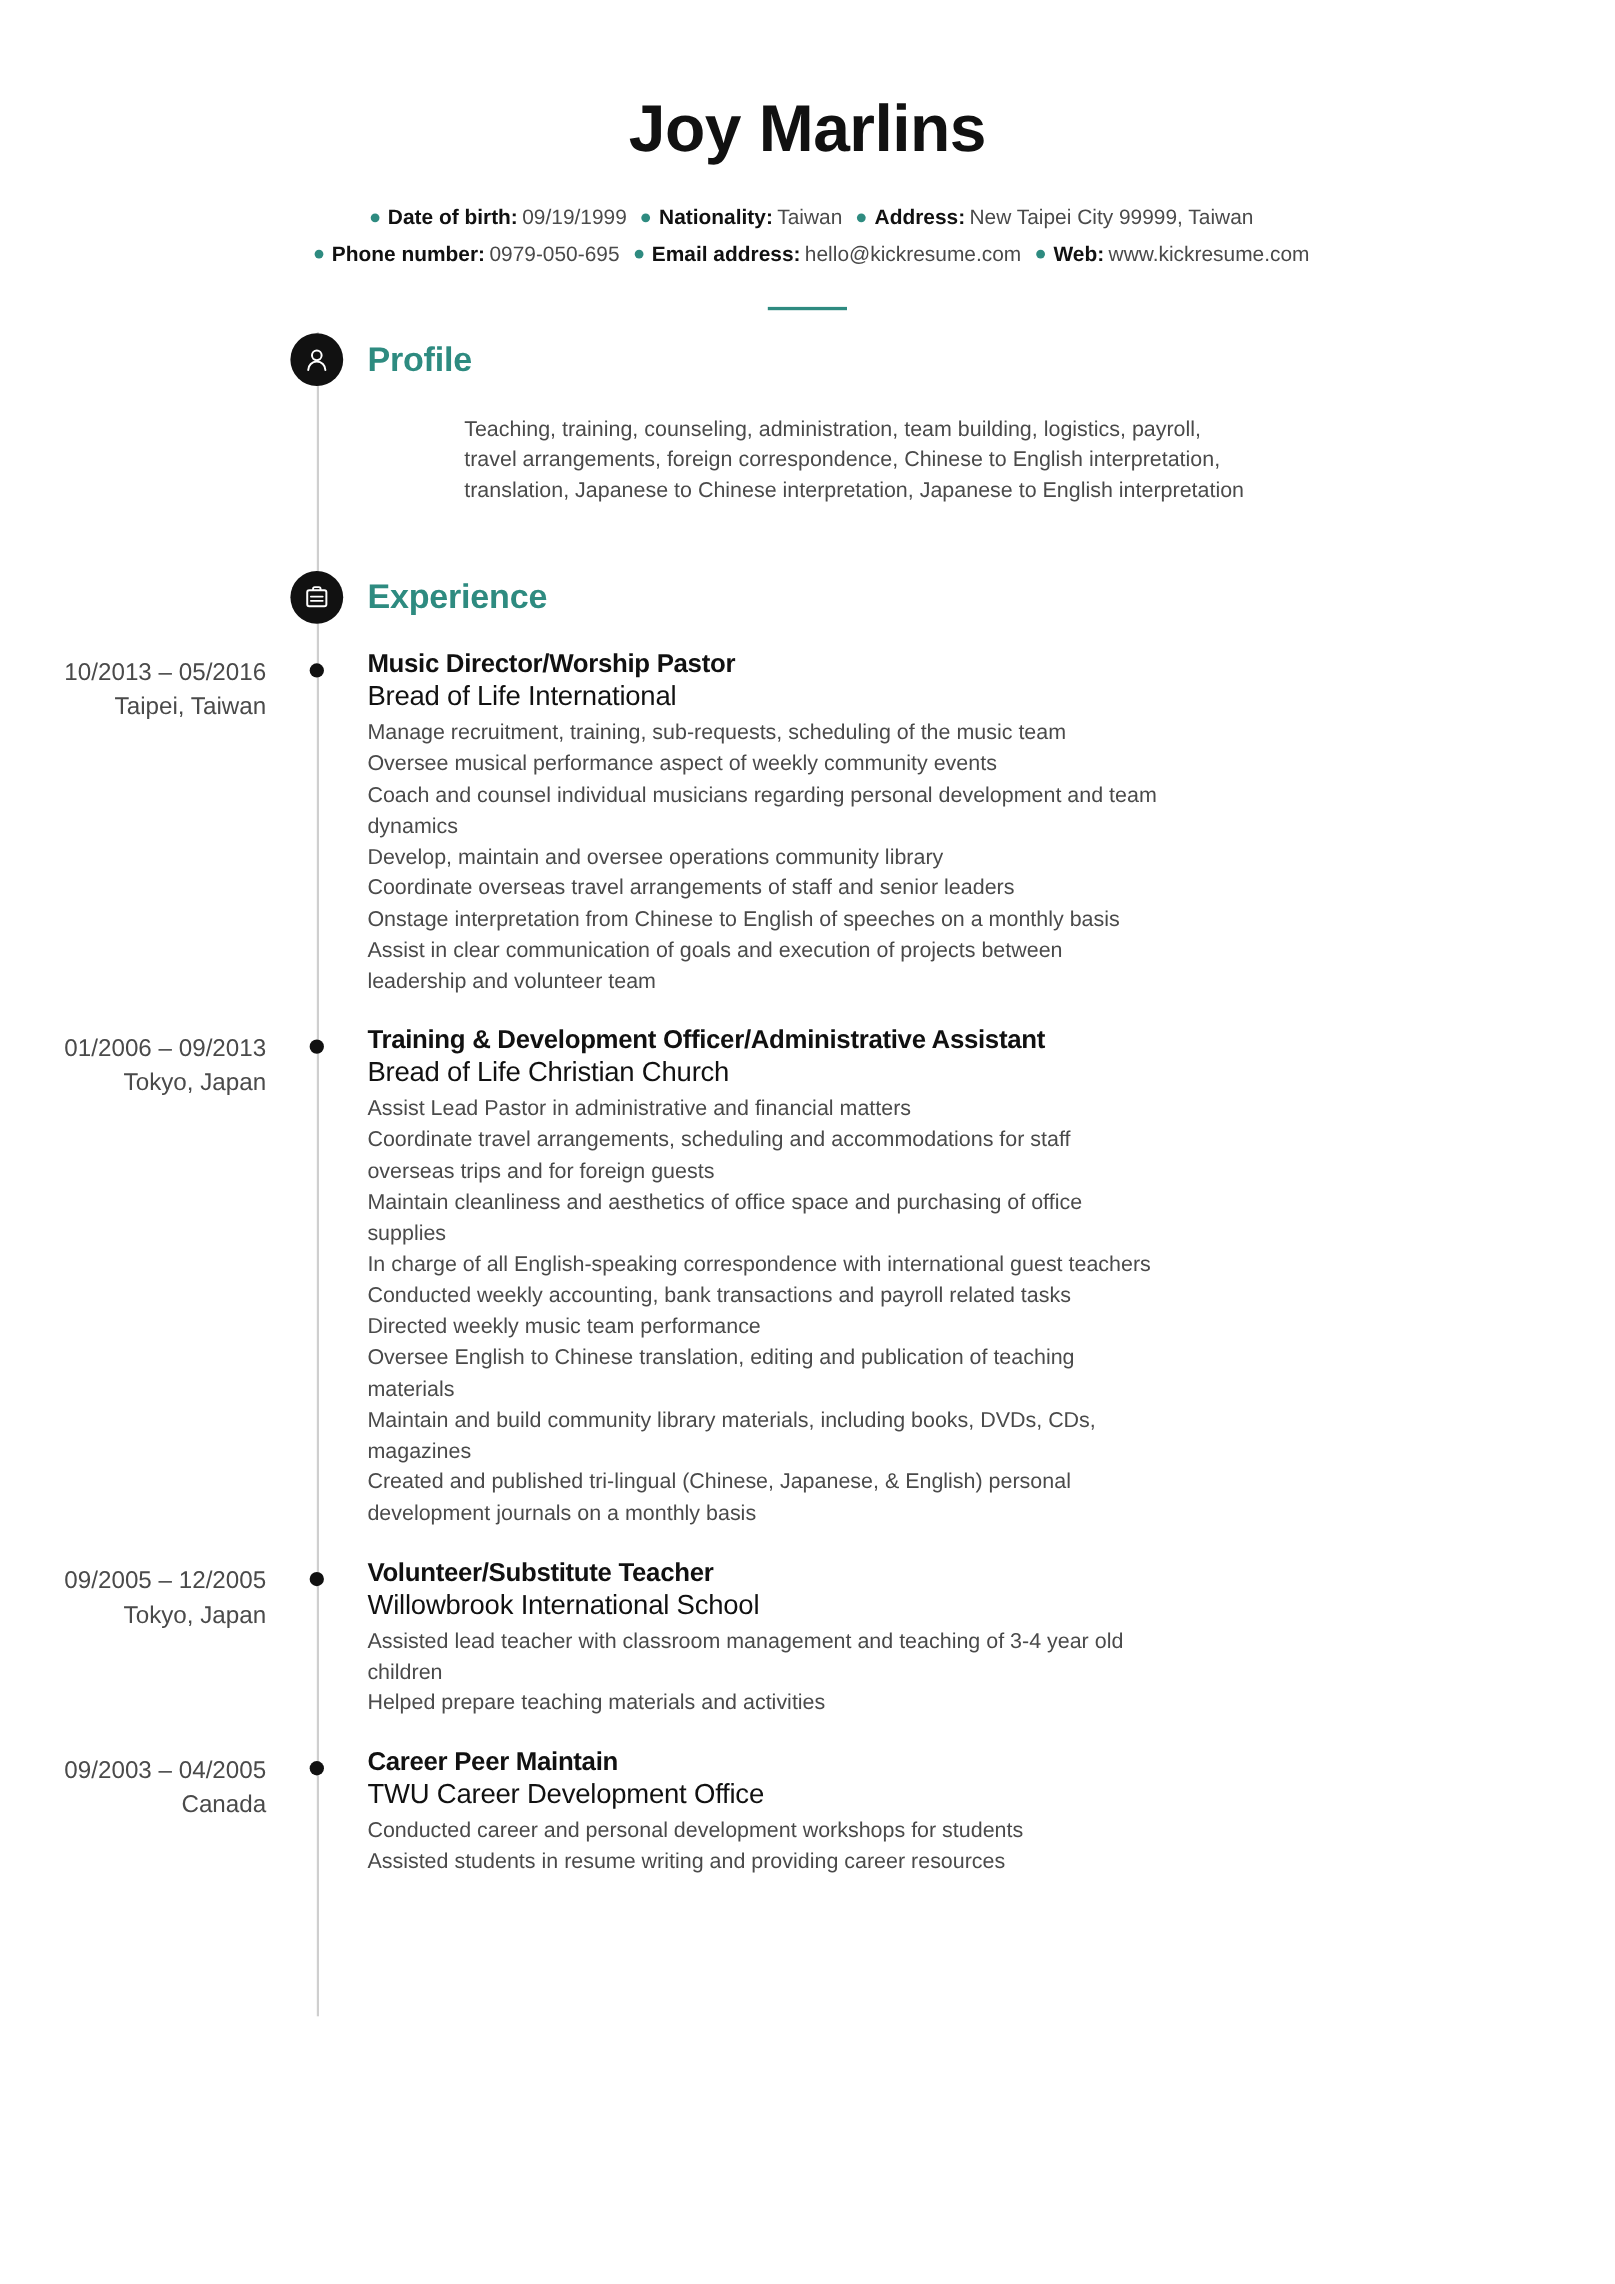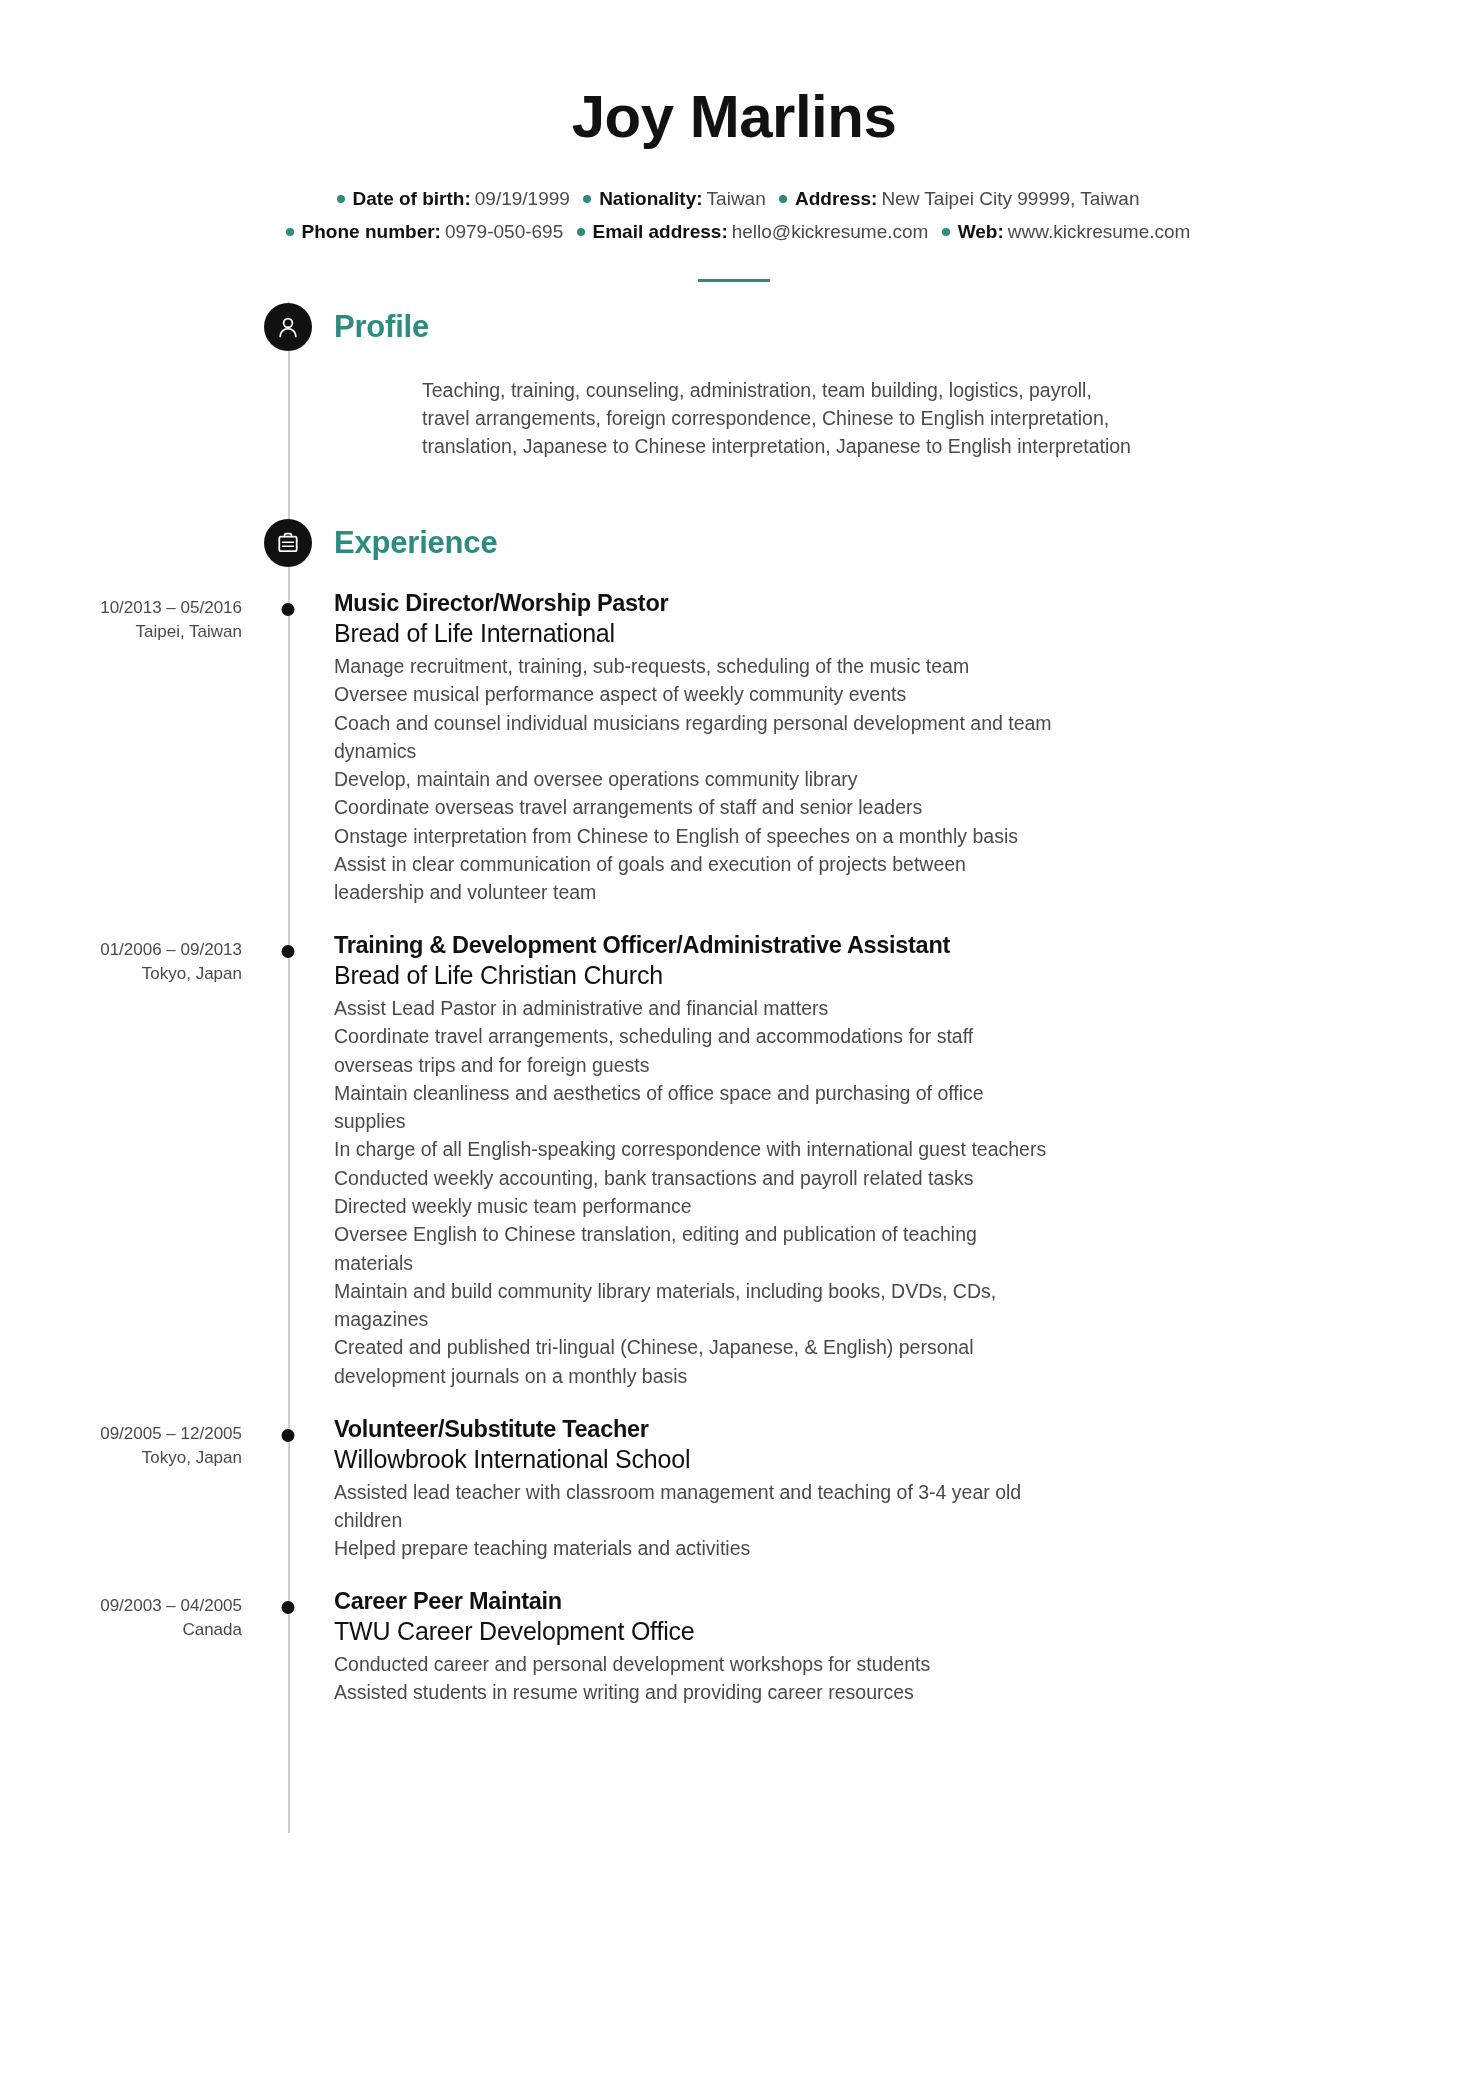--- a/index.html
+++ b/index.html
@@ -148,21 +148,21 @@
     display: flex;
     margin-bottom: 26px;
   }
 
   .entry-meta {
     width: 264px;
     flex: 0 0 264px;
     text-align: right;
     padding-right: 22px;
     padding-top: 6px;
-    font-size: 17px;
+    font-size: 22px;
     line-height: 1.4;
     color: #4a4a4a;
   }
 
   .entry-date { display: block; white-space: nowrap; }
   .entry-place { display: block; white-space: nowrap; }
 
   .entry-marker {
     flex: 0 0 48px;
     width: 48px;

